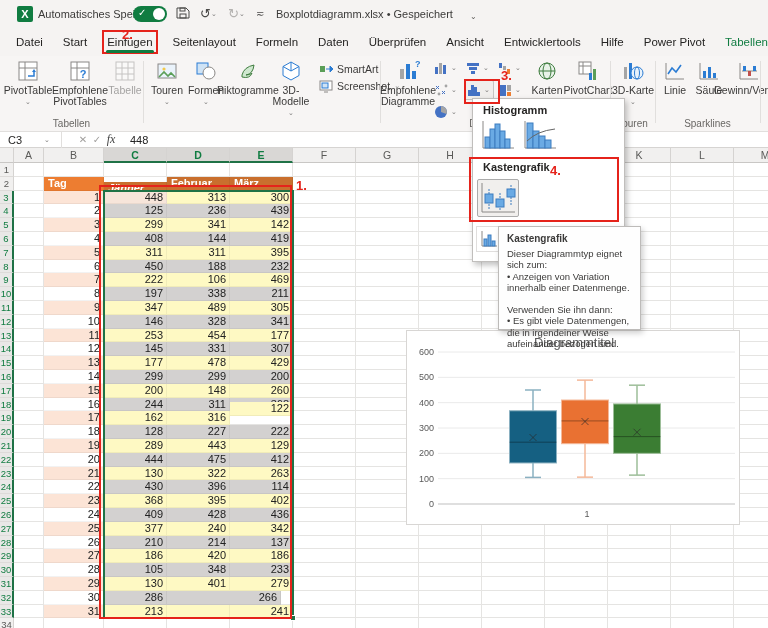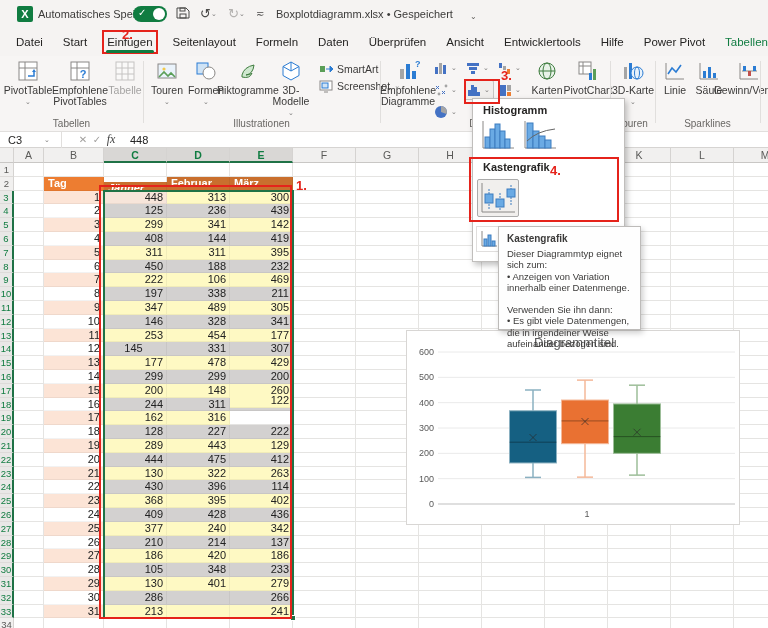--- a/index.html
+++ b/index.html
@@ -219,21 +219,20 @@
       <span>
           <svg width="14" height="14" viewBox="0 0 14 14">
             <rect x="1" y="2" width="12" height="9" fill="#fff" stroke="#8a8886"></rect>
             <rect x="3" y="4" width="6" height="5" fill="#cfe3f5" stroke="#2b7cd3"></rect>
             <line x1="5" y1="13" x2="9" y2="13" stroke="#8a8886"></line>
           </svg>
         </span>
       <span>Screenshot</span>
         <span class="chevsm">⌄</span>
     </div>
-    <div class="grp-label">Illustrationen</div>
   </div>
   <div class="gdiv" style="left:380px"></div>
 
   <div class="grp" style="left:380px;width:230px">
     <div class="rb" style="left:4px;width:48px">
       <span>
           <svg width="24" height="24" viewBox="0 0 24 24">
             <rect x="4" y="10" width="4" height="10" fill="#a5a5a5"></rect>
             <rect x="10" y="5" width="4" height="15" fill="#2b7cd3"></rect>
             <rect x="16" y="12" width="4" height="8" fill="#2b7cd3"></rect>
@@ -500,21 +499,21 @@
       <div class="cell selBand" style="left: 230px; top: 153px; width: 63px;">305</div>
       <div class="cell plainB" style="left: 44px; top: 166.8px; width: 60px;">10</div>
       <div class="cell selGray" style="left: 104px; top: 166.8px; width: 63px;">146</div>
       <div class="cell selGray" style="left: 167px; top: 166.8px; width: 63px;">328</div>
       <div class="cell selGray" style="left: 230px; top: 166.8px; width: 63px;">341</div>
       <div class="cell bandB" style="left: 44px; top: 180.6px; width: 60px;">11</div>
       <div class="cell selBand" style="left: 104px; top: 180.6px; width: 63px;">253</div>
       <div class="cell selBand" style="left: 167px; top: 180.6px; width: 63px;">454</div>
       <div class="cell selBand" style="left: 230px; top: 180.6px; width: 63px;">177</div>
       <div class="cell plainB" style="left: 44px; top: 194.4px; width: 60px;">12</div>
-      <div class="cell selGray" style="left: 104px; top: 194.4px; width: 63px; text-align: center;">145</div>
+      <div class="cell selGray" style="left: 104px; top: 194.4px; width: 63px;">145</div>
       <div class="cell selGray" style="left: 167px; top: 194.4px; width: 63px;">331</div>
       <div class="cell selGray" style="left: 230px; top: 194.4px; width: 63px;">307</div>
       <div class="cell bandB" style="left: 44px; top: 208.2px; width: 60px;">13</div>
       <div class="cell selBand" style="left: 104px; top: 208.2px; width: 63px;">177</div>
       <div class="cell selBand" style="left: 167px; top: 208.2px; width: 63px;">478</div>
       <div class="cell selBand" style="left: 230px; top: 208.2px; width: 63px;">429</div>
       <div class="cell plainB" style="left: 44px; top: 222px; width: 60px;">14</div>
       <div class="cell selGray" style="left: 104px; top: 222px; width: 63px;">299</div>
       <div class="cell selGray" style="left: 167px; top: 222px; width: 63px;">299</div>
       <div class="cell selGray" style="left: 230px; top: 222px; width: 63px;">200</div>
@@ -522,21 +521,21 @@
       <div class="cell selBand" style="left: 104px; top: 235.8px; width: 63px;">200</div>
       <div class="cell selBand" style="left: 167px; top: 235.8px; width: 63px;">148</div>
       <div class="cell selBand" style="left: 230px; top: 235.8px; width: 63px;">260</div>
       <div class="cell plainB" style="left: 44px; top: 249.6px; width: 60px;">16</div>
       <div class="cell selGray" style="left: 104px; top: 249.6px; width: 63px;">244</div>
       <div class="cell selGray" style="left: 167px; top: 249.6px; width: 63px;">311</div>
       <div class="cell selGray" style="left: 230px; top: 249.6px; width: 63px;">368</div>
       <div class="cell bandB" style="left: 44px; top: 263.4px; width: 60px;">17</div>
       <div class="cell selBand" style="left: 104px; top: 263.4px; width: 63px;">162</div>
       <div class="cell selBand" style="left: 167px; top: 263.4px; width: 63px;">316</div>
-      <div class="cell selBand" style="left: 230px; top: 246px; width: 63px;">122</div>
+      <div class="cell selBand" style="left: 230px; top: 254px; width: 63px;">122</div>
       <div class="cell plainB" style="left: 44px; top: 277.2px; width: 60px;">18</div>
       <div class="cell selGray" style="left: 104px; top: 277.2px; width: 63px;">128</div>
       <div class="cell selGray" style="left: 167px; top: 277.2px; width: 63px;">227</div>
       <div class="cell selGray" style="left: 230px; top: 277.2px; width: 63px;">222</div>
       <div class="cell bandB" style="left: 44px; top: 291px; width: 60px;">19</div>
       <div class="cell selBand" style="left: 104px; top: 291px; width: 63px;">289</div>
       <div class="cell selBand" style="left: 167px; top: 291px; width: 63px;">443</div>
       <div class="cell selBand" style="left: 230px; top: 291px; width: 63px;">129</div>
       <div class="cell plainB" style="left: 44px; top: 304.8px; width: 60px;">20</div>
       <div class="cell selGray" style="left: 104px; top: 304.8px; width: 63px;">444</div>
@@ -574,21 +573,21 @@
       <div class="cell selGray" style="left: 104px; top: 415.2px; width: 63px;">105</div>
       <div class="cell selGray" style="left: 167px; top: 415.2px; width: 63px;">348</div>
       <div class="cell selGray" style="left: 230px; top: 415.2px; width: 63px;">233</div>
       <div class="cell bandB" style="left: 44px; top: 429px; width: 60px;">29</div>
       <div class="cell selBand" style="left: 104px; top: 429px; width: 63px;">130</div>
       <div class="cell selBand" style="left: 167px; top: 429px; width: 63px;">401</div>
       <div class="cell selBand" style="left: 230px; top: 429px; width: 63px;">279</div>
       <div class="cell plainB" style="left: 44px; top: 442.8px; width: 60px;">30</div>
       <div class="cell selGray" style="left: 104px; top: 442.8px; width: 63px;">286</div>
       <div class="cell selGray" style="left: 167px; top: 442.8px; width: 63px;"></div>
-      <div class="cell selGray" style="left: 230px; top: 442.8px; width: 63px;">266</div>
+      <div class="cell selGray" style="left: 218px; top: 442.8px; width: 63px;">266</div>
       <div class="cell bandB" style="left: 44px; top: 456.6px; width: 60px;">31</div>
       <div class="cell selBand" style="left: 104px; top: 456.6px; width: 63px;">213</div>
       <div class="cell selBand" style="left: 167px; top: 456.6px; width: 63px;"></div>
       <div class="cell selBand" style="left: 230px; top: 456.6px; width: 63px;">241</div>
     </div>
 </div>
 <div id="selborder"></div>
 <div id="fillhandle"></div>
 
 <div id="chart">

